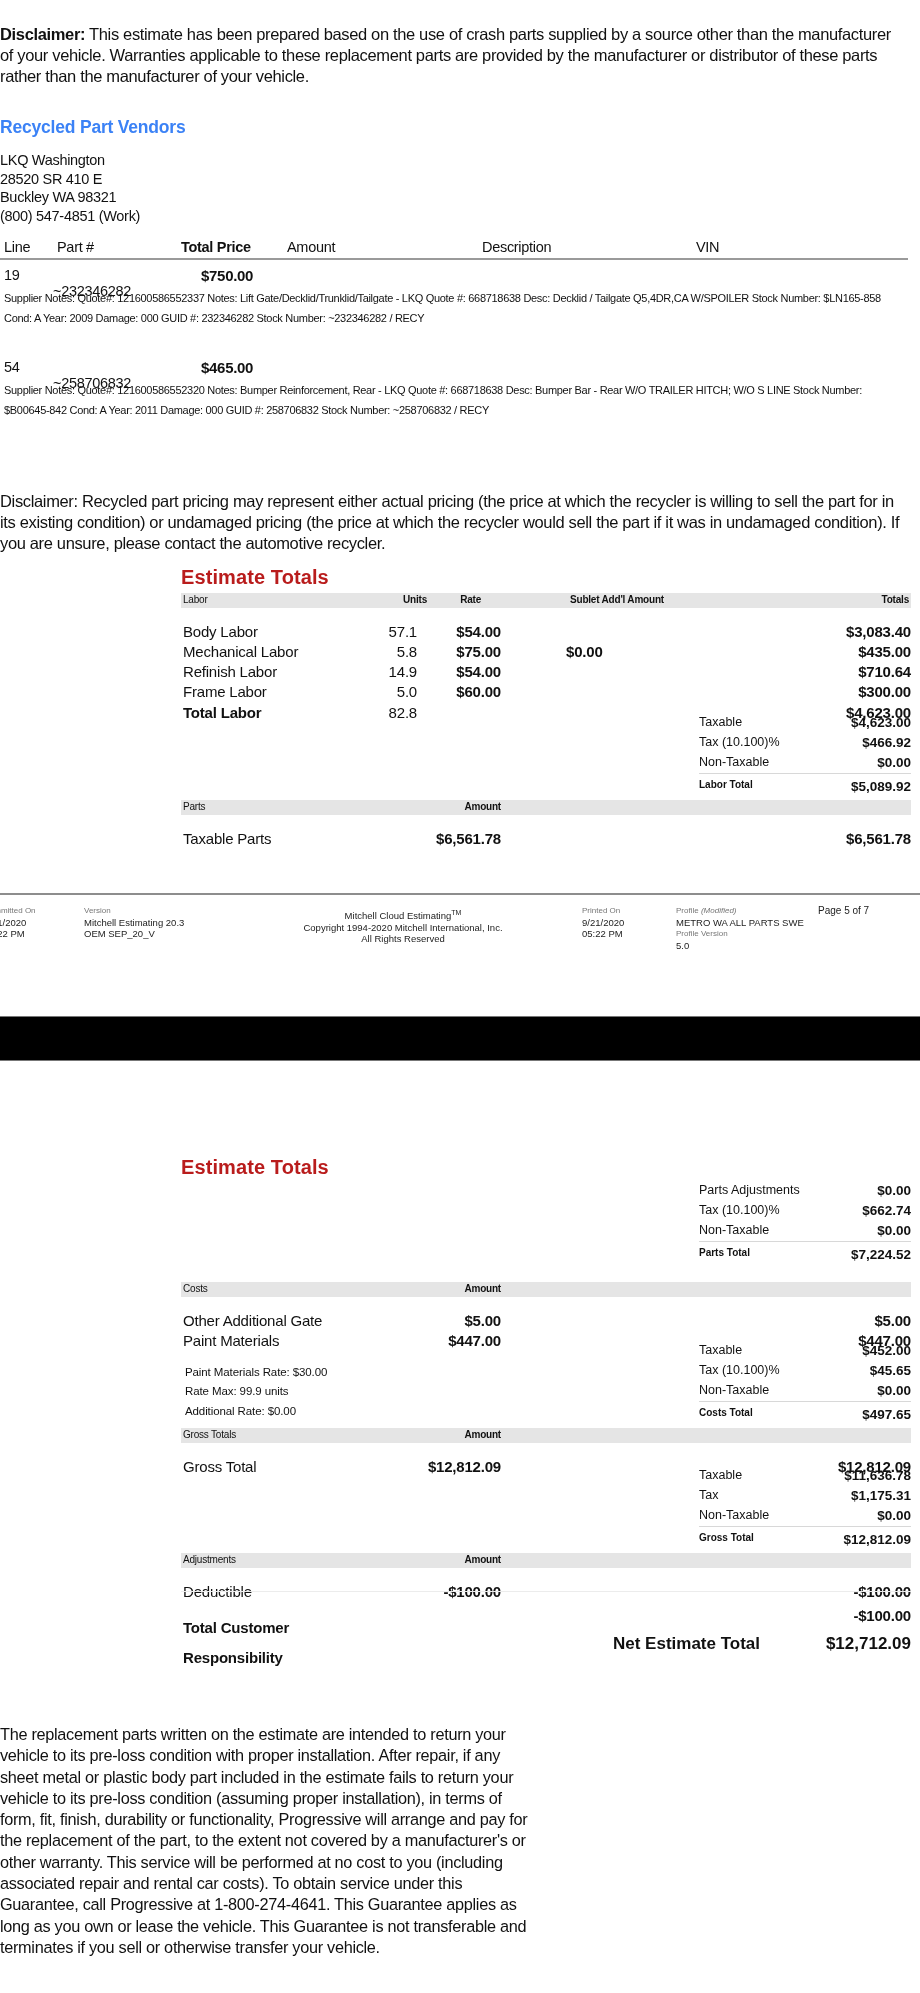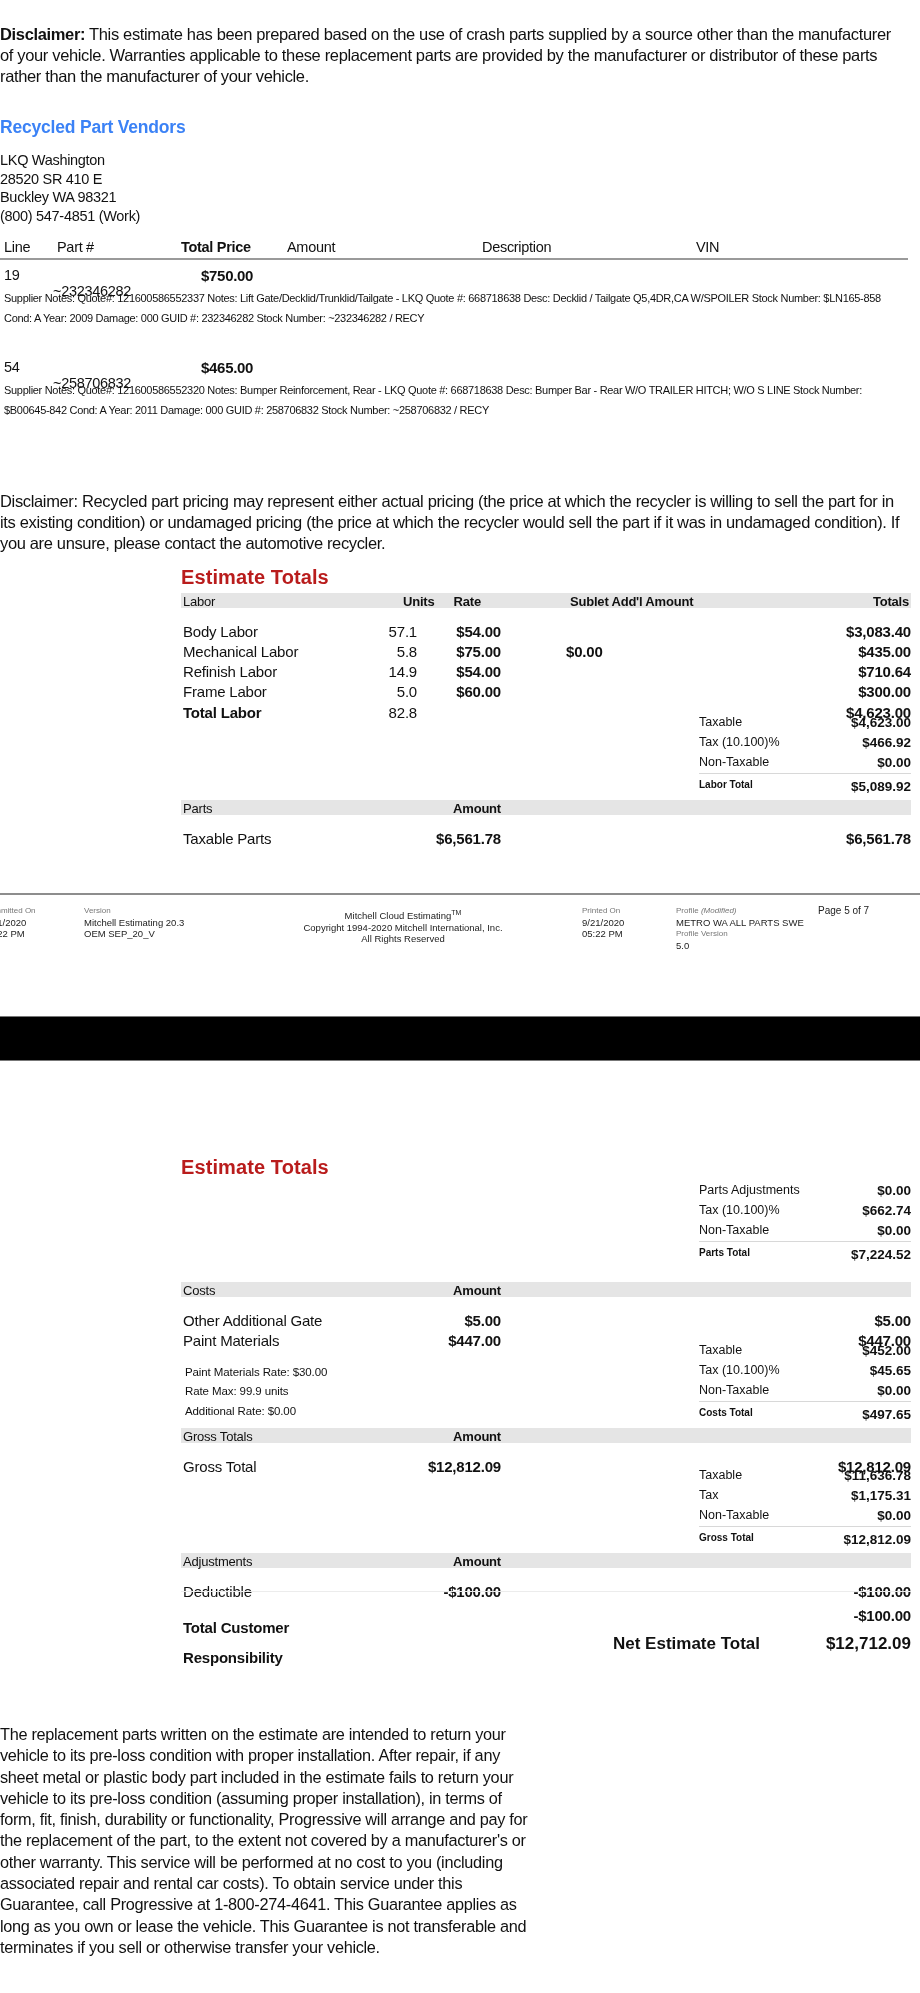--- a/index.html
+++ b/index.html
@@ -21,21 +21,21 @@
     .part-row { left: 0; width: 908px; font-size: 14.5px; letter-spacing: -0.3px; }
     .part-row .line-no { position: absolute; left: 4px; top: 0; }
     .part-row .part-no { position: absolute; left: 53px; top: 0; margin-top: 16px; }
     .part-row .price { position: absolute; left: 201px; top: 0; font-weight: bold; font-size: 15px; }
     .part-row .notes { position: absolute; left: 4px; top: 22px; width: 904px; line-height: 19.5px; font-size: 11px; }
 
     .disc2 { left: 0; top: 491px; width: 910px; font-size: 16.5px; line-height: 21px; letter-spacing: -0.35px; }
 
     .est-title { left: 181px; font-size: 20px; font-weight: bold; letter-spacing: 0.1px; color: #b91c1c; }
 
-    .bar { position: absolute; left: 181px; width: 730px; height: 15px; background: #e5e5e5; font-size: 13px; text-align: center; }
+    .bar { position: absolute; left: 181px; width: 730px; height: 15px; background: #e5e5e5; font-size: 10px; text-align: center; }
     .bar span { position: absolute; top: 1px; letter-spacing: -0.2px; }
     .bar .b { font-weight: bold; }
 
     .row { position: absolute; left: 181px; width: 730px; height: 20px; font-size: 15px; letter-spacing: -0.2px; }
     .row span { position: absolute; top: 0; white-space: nowrap; margin-top: 12px; }
     .row .r { text-align: left; }
     .bold { font-weight: bold; }
 
     .sum { position: absolute; left: 699px; width: 212px; height: 20px; font-size: 12.5px; }
     .sum span { position: absolute; top: 0; }

